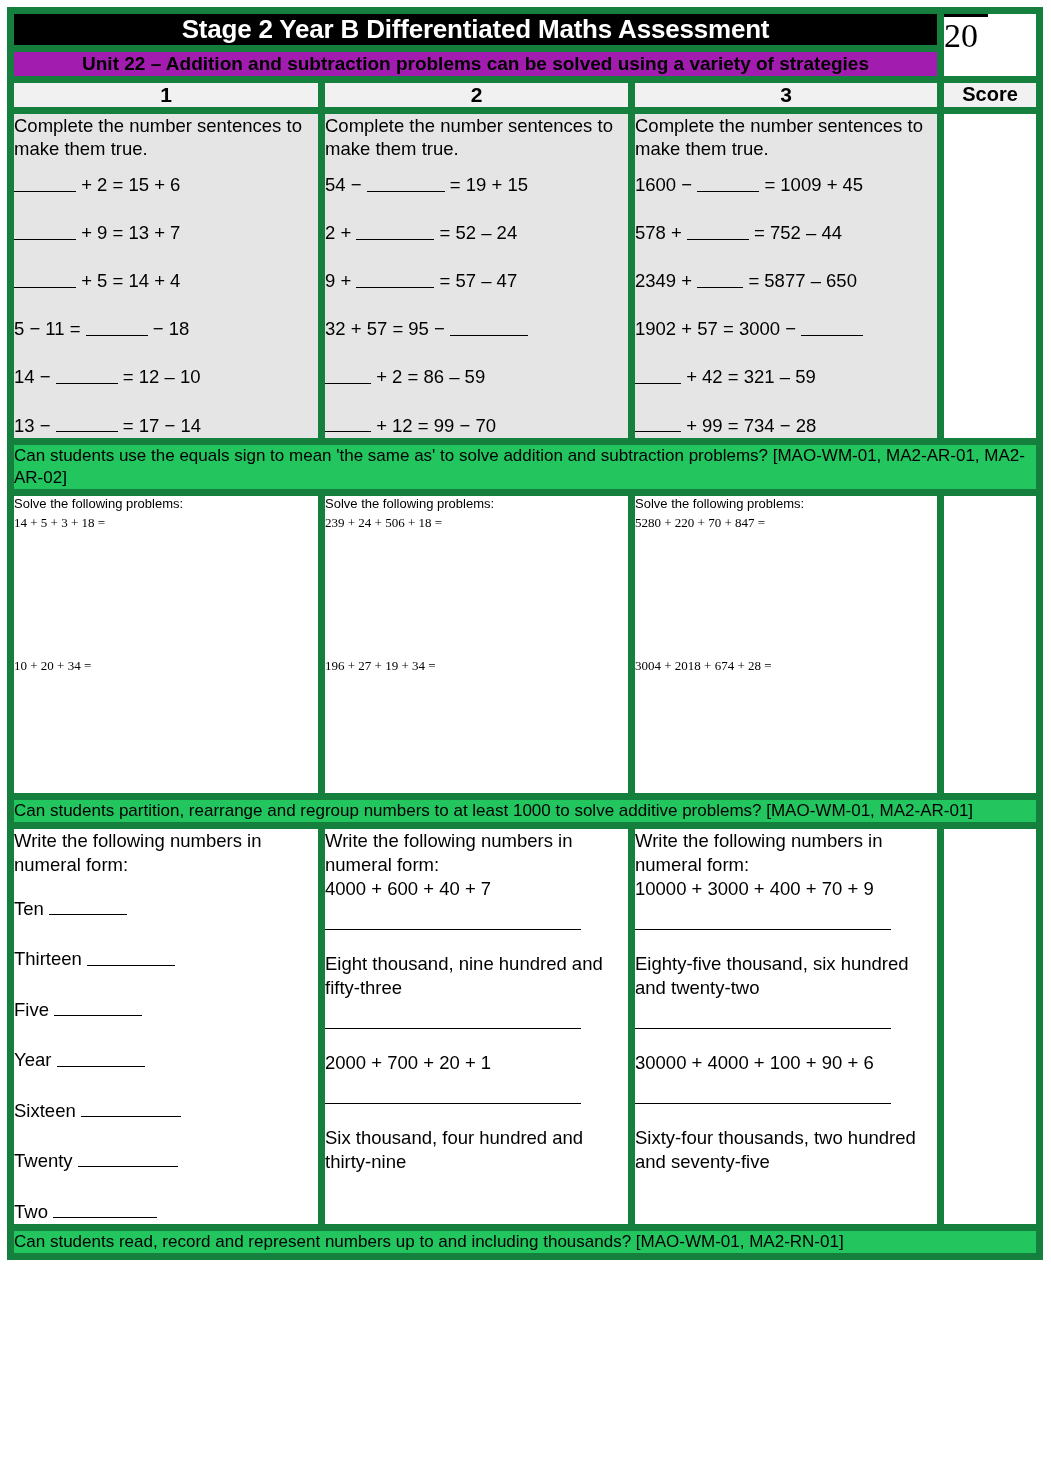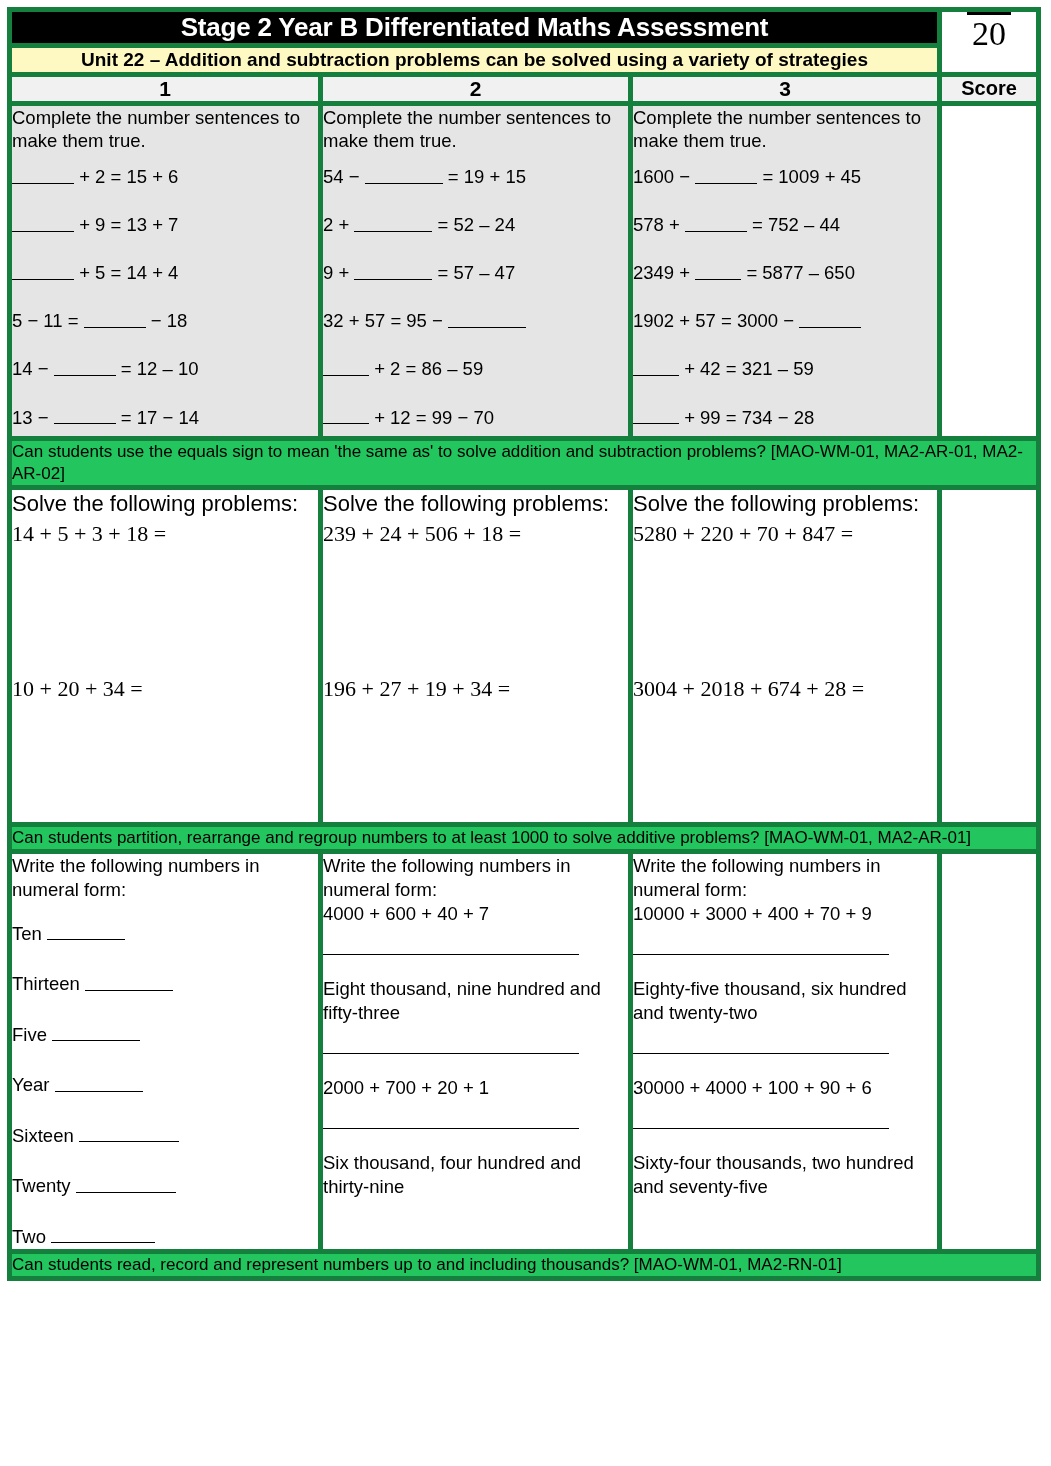--- a/index.html
+++ b/index.html
@@ -20,52 +20,51 @@
     top: 7px;
     width: 1029px;
     box-sizing: border-box;
   }
   table.grid {
     border-collapse: collapse;
     width: 1029px;
     table-layout: fixed;
   }
   table.grid td {
-    border: 5px solid #15803d;
+    border: 7px solid #15803d;
     padding: 0;
     vertical-align: top;
   }
 
   
   .title-bar {
     background: #000000;
     color: #ffffff;
     text-align: center;
     font-weight: bold;
     font-size: 26px;
     letter-spacing: -0.2px;
     padding: 8px 6px 9px 6px;
     border: 2px solid #000000;
     border-right: none;
   }
   .unit-bar {
-    background: #fef9c3;
+    background: #a21caf;
     text-align: center;
     font-weight: bold;
     font-size: 19px;
     line-height: 1.25;
     padding: 7px 10px 8px 10px;
     border: 2px solid #000000;
     border-top: none;
     border-right: none;
   }
   .score-cell {
     width: 114px;
     border: 2px solid #000000;
-    text-align: center;
     vertical-align: bottom;
     background: #ffffff;
     padding: 0 0 12px 0;
   }
   .score-frac {
     display: inline-block;
     font-family: "Liberation Serif", serif;
     font-size: 34px;
     line-height: 1;
     padding-top: 2px;
@@ -93,21 +92,21 @@
     line-height: 1.28;
     background: #e5e5e5;
   }
   .qcell .prompt { margin: 0 0 2px 0; }
   .eqlist { margin-top: 10px; }
   .eq {
     white-space: nowrap;
     margin-bottom: 22px;
     font-size: 18.5px;
   }
-  .eq:last-child { margin-bottom: 6px; }
+  .eq:last-child { margin-bottom: 0; }
   .blank {
     display: inline-block;
     border-bottom: 1.5px solid #000000;
     vertical-align: baseline;
     height: 1.05em;
   }
   .b-sm { width: 46px; }
   .b-md { width: 62px; }
   .b-lg { width: 78px; }
 
@@ -115,21 +114,21 @@
   .banner {
     background: #22c55e;
     font-size: 17px;
     line-height: 1.3;
     padding: 4px 6px 6px 6px;
     font-weight: normal;
   }
   .scoreblank { background: #ffffff; }
 
   
-  .solve-cell { padding: 6px 8px 8px 8px; font-size: 22px; line-height: 1.3; }
+  .solve-cell { padding: 6px 8px 8px 8px; font-size: 13px; line-height: 1.3; }
   .solve-top { margin: 0; }
   .solve-expr { margin: 2px 0 0 0; font-family: Liberation Serif, serif; }
   .solve-gap { height: 124px; }
 
   
   .num-cell { padding: 6px 8px 8px 8px; font-size: 18.5px; line-height: 1.3; }
   .word-row { margin-bottom: 24px; white-space: nowrap; }
   .word-row:last-child { margin-bottom: 0; }
   .wblank {
     display: inline-block;

